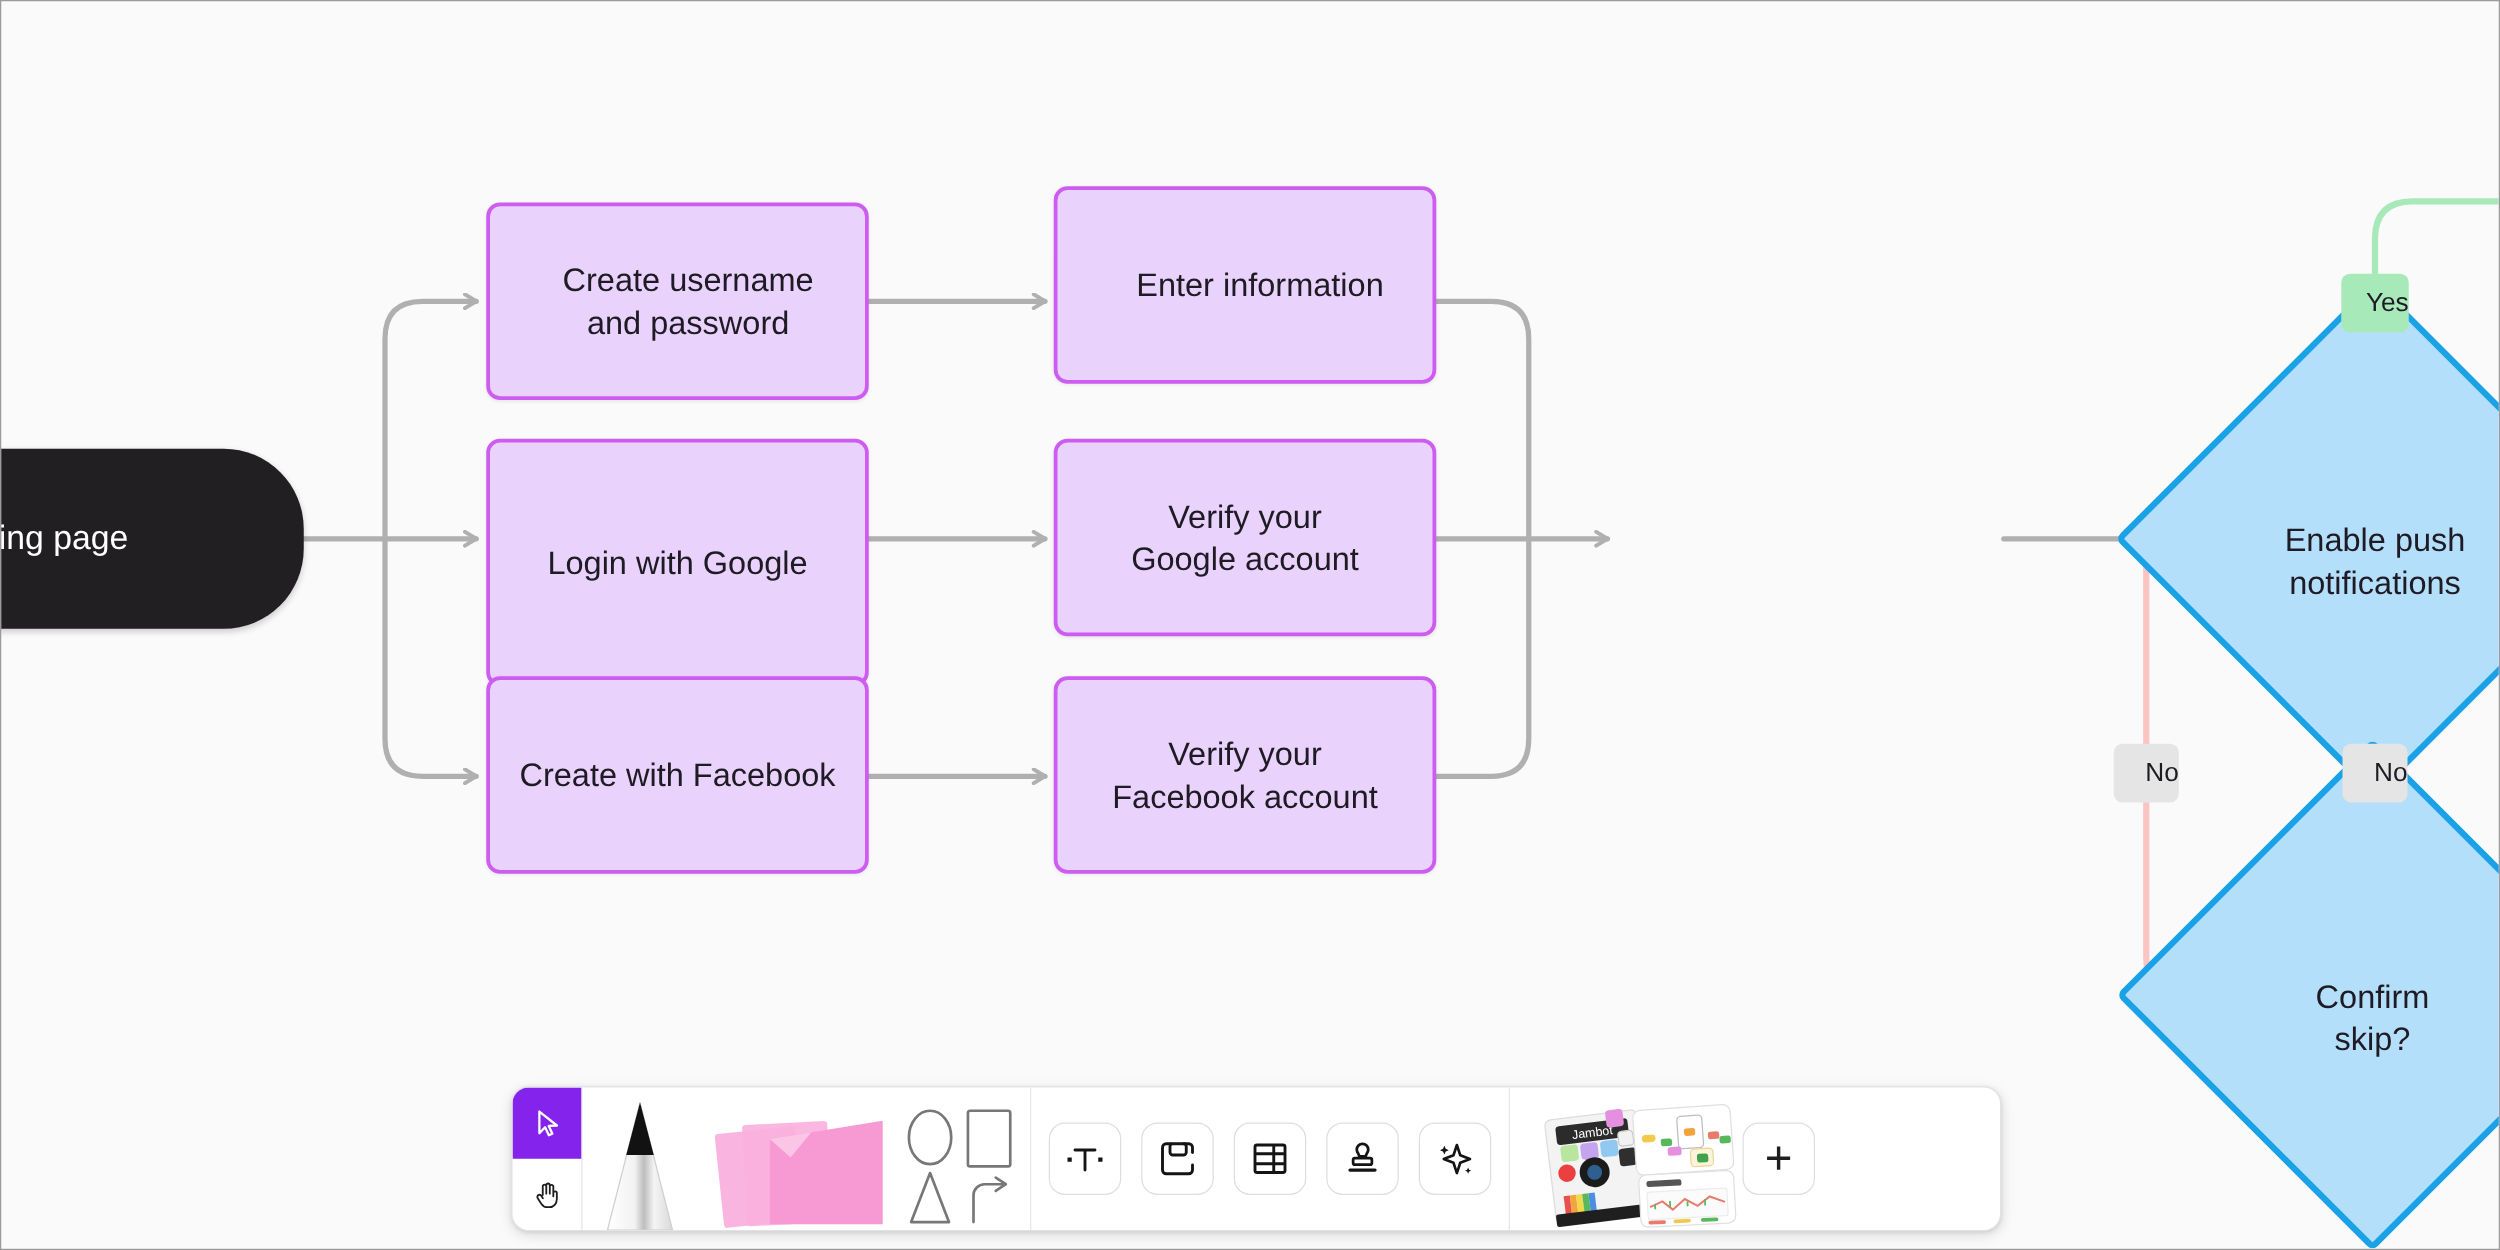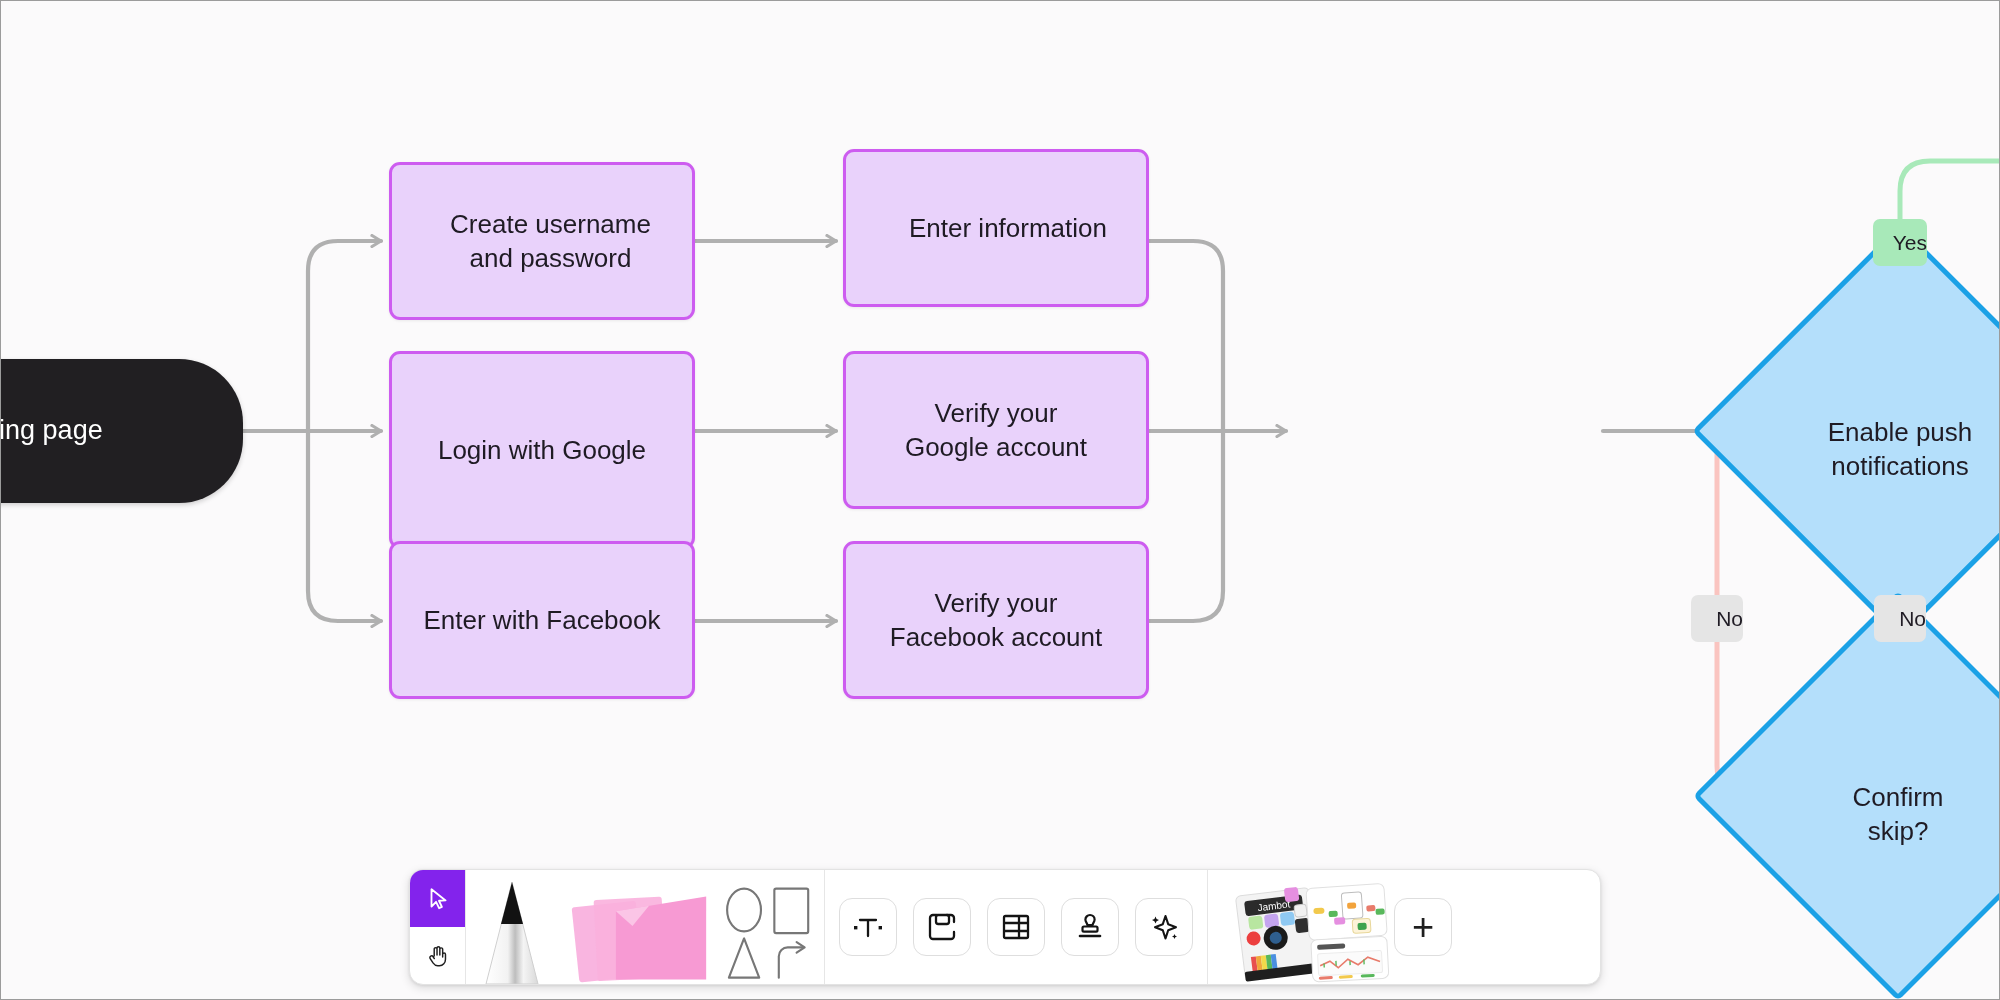--- a/index.html
+++ b/index.html
@@ -183,21 +183,21 @@
     <div class="node process" style="left:388px; top:161px; width:306px; height:158px;padding-left:17px;">
       <span>Create username
 and password</span>
     </div>
 
     <div class="node process" style="left:388px; top:350px; width:306px; height:198px;">
       <span>Login with Google</span>
     </div>
 
     <div class="node process" style="left:388px; top:540px; width:306px; height:158px;">
-      <span>Enter with Facebook</span>
+      <span>Create with Facebook</span>
     </div>
 
     <div class="node process" style="left:842px; top:148px; width:306px; height:158px;padding-left:24px;">
       <span>Enter information</span>
     </div>
 
     <div class="node process" style="left:842px; top:350px; width:306px; height:158px;">
       <span>Verify your
 Google account</span>
     </div>

